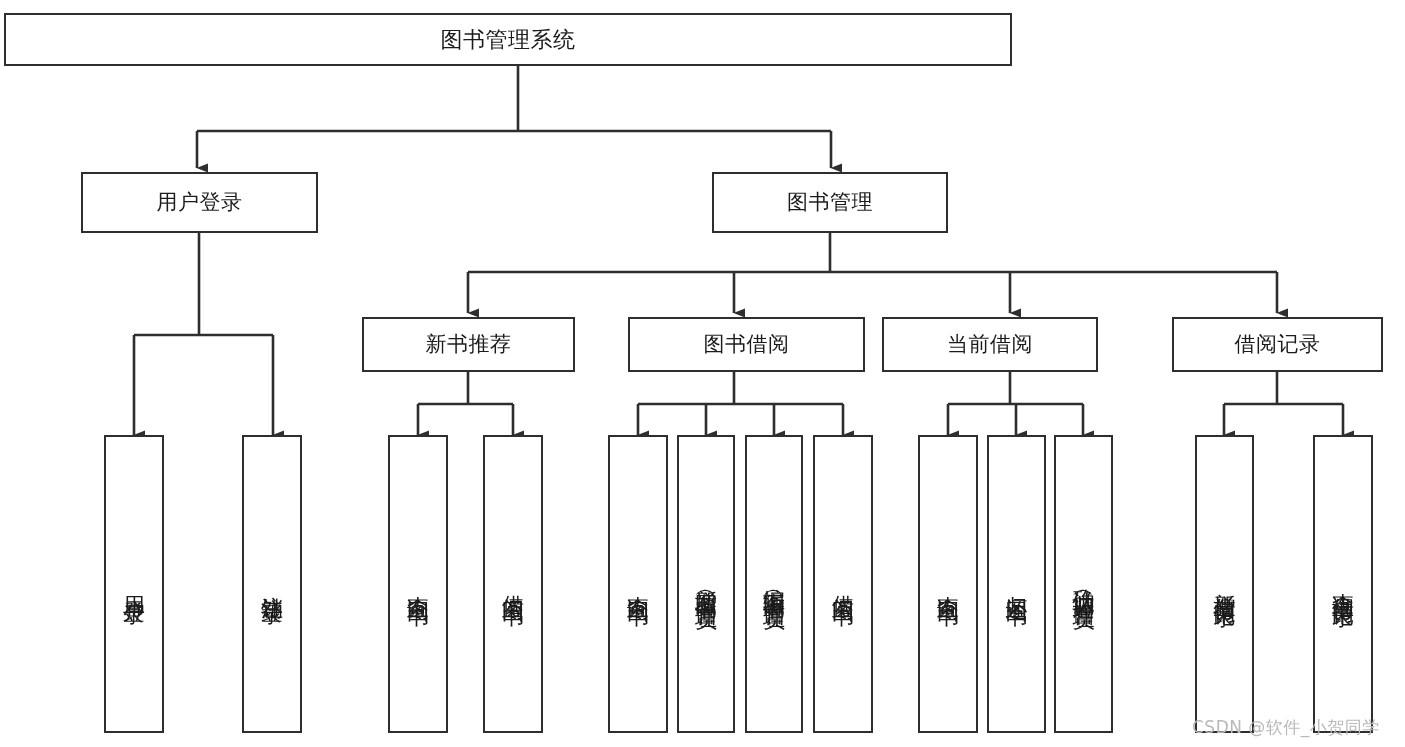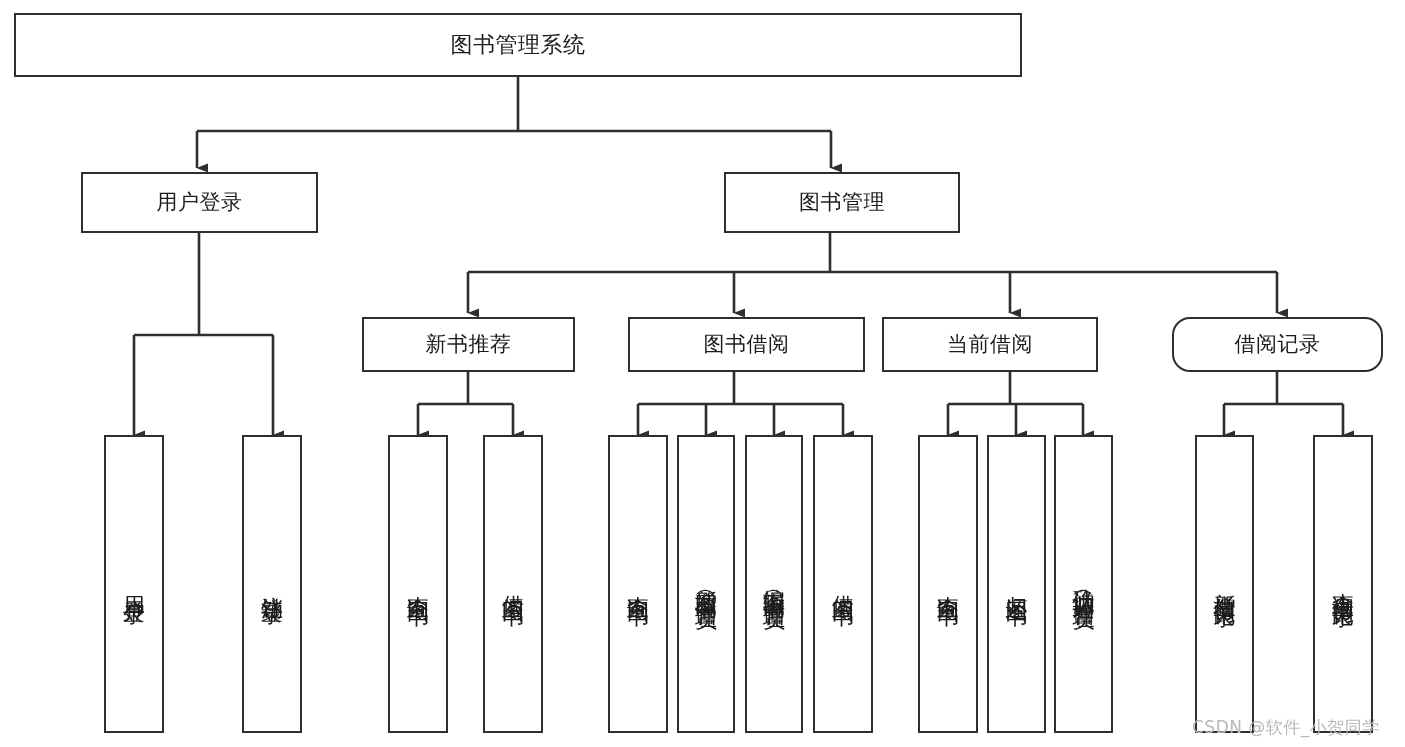--- a/index.html
+++ b/index.html
@@ -129,45 +129,45 @@
     </g>
 
     <g stroke="#2e2e2e" stroke-width="2.6" fill="none">
       <line x1="1277" y1="372" x2="1277" y2="404"></line>
       <line x1="1224" y1="404" x2="1343" y2="404"></line>
       <line x1="1224" y1="404" x2="1224" y2="435" marker-end="url(#arrowhead)"></line>
       <line x1="1343" y1="404" x2="1343" y2="435" marker-end="url(#arrowhead)"></line>
     </g>
   </svg>
 
-  <div class="node-box horizontal root-box" style="left:14px; top:13px; width:1008px; height:64px;">
+  <div class="node-box horizontal root-box" style="left:4px; top:13px; width:1008px; height:53px;">
     <span class="node-label">图书管理系统</span>
   </div>
 
   <div class="node-box horizontal" style="left:81px; top:172px; width:237px; height:61px;">
     <span class="node-label">用户登录</span>
   </div>
 
-  <div class="node-box horizontal" style="left:712px; top:172px; width:236px; height:61px;margin-left:12px;">
+  <div class="node-box horizontal" style="left:712px; top:172px; width:236px; height:61px;">
     <span class="node-label">图书管理</span>
   </div>
 
   <div class="node-box horizontal" style="left:362px; top:317px; width:213px; height:55px;font-family:Liberation Serif, serif;">
     <span class="node-label">新书推荐</span>
   </div>
 
   <div class="node-box horizontal" style="left:628px; top:317px; width:237px; height:55px;">
     <span class="node-label">图书借阅</span>
   </div>
 
   <div class="node-box horizontal" style="left:882px; top:317px; width:216px; height:55px;">
     <span class="node-label">当前借阅</span>
   </div>
 
-  <div class="node-box horizontal" style="left:1172px; top:317px; width:211px; height:55px;border-radius:18px;">
+  <div class="node-box horizontal" style="left:1172px; top:317px; width:211px; height:55px;">
     <span class="node-label">借阅记录</span>
   </div>
 
   <div class="node-box vertical" style="left:104px; top:435px; width:60px; height:298px;">
     <span class="node-label">用户登录</span>
   </div>
 
   <div class="node-box vertical" style="left:242px; top:435px; width:60px; height:298px;">
     <span class="node-label">注销登录</span>
   </div>

